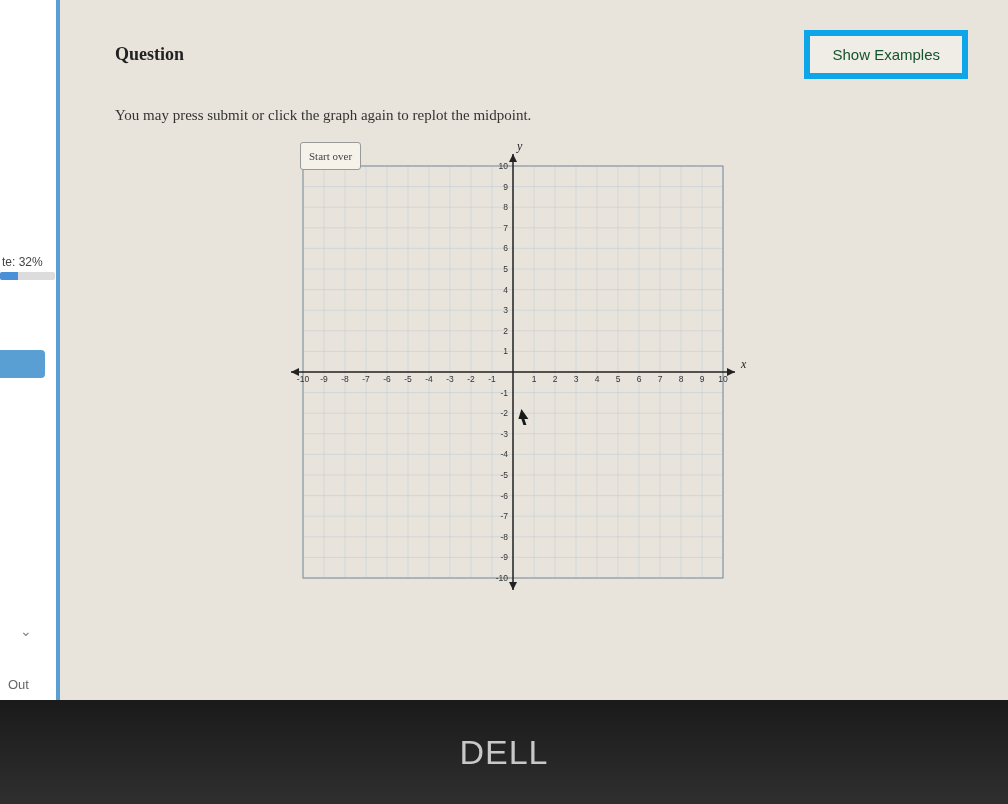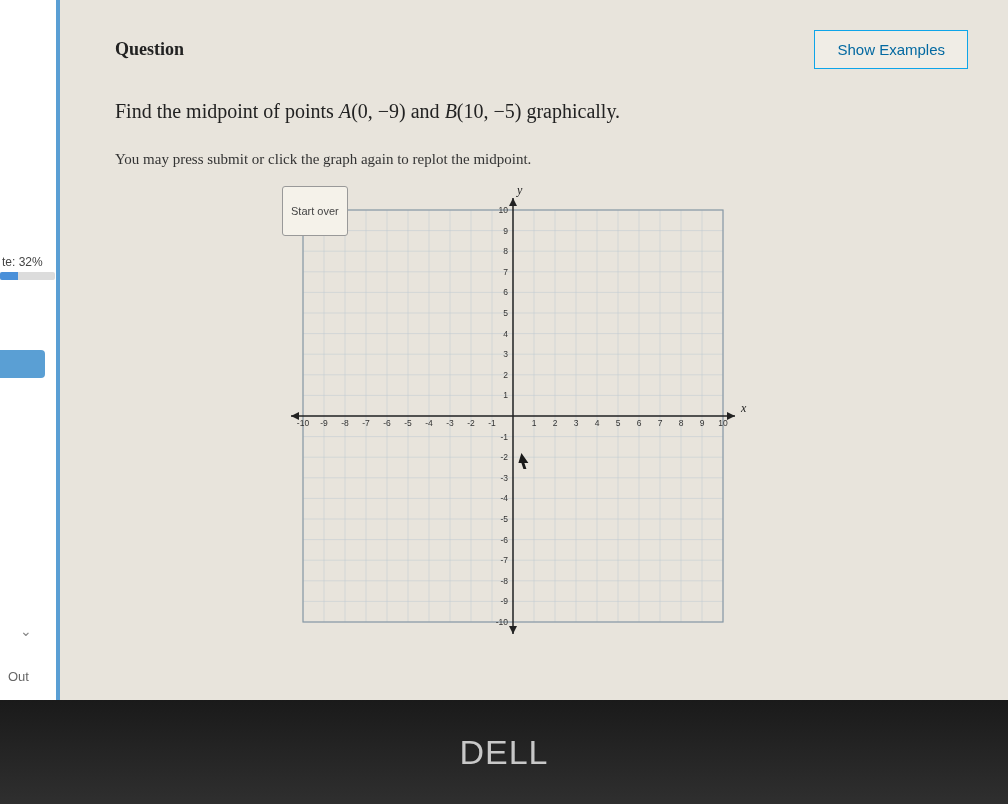--- a/index.html
+++ b/index.html
@@ -61,21 +61,21 @@
   }
   .chevron-down {
     position: absolute;
     bottom: 60px;
     left: 20px;
     font-size: 14px;
     color: #888;
   }
   .out-label {
     position: absolute;
-    bottom: 16px;
+    bottom: 8px;
     left: 8px;
     font-size: 13px;
     color: #666;
     font-family: Arial, sans-serif;
   }
   .content {
     flex: 1;
     background: #e8e4dc;
     padding: 30px 40px 20px 55px;
     position: relative;
@@ -87,23 +87,23 @@
     margin-bottom: 28px;
   }
   .question-label {
     font-weight: bold;
     font-size: 18px;
     color: #222;
   }
   .show-examples-btn {
     font-family: Arial, sans-serif;
     font-size: 15px;
-    color: #0369a1;
+    color: #14532d;
     background: #f0ede6;
-    border: 1px solid #0ea5e9;
+    border: 6px solid #0ea5e9;
     padding: 10px 22px;
     cursor: pointer;
   }
   .prompt-text {
     font-size: 20px;
     color: #222;
     margin-bottom: 26px;
     line-height: 1.4;
   }
   .prompt-text .math-var { font-style: italic; }
@@ -114,28 +114,28 @@
   }
   .graph-wrap {
     position: relative;
     margin-left: 158px;
     width: 480px;
     cursor: crosshair;
   }
   .start-over-btn {
     position: absolute;
     top: 6px;
-    left: 9px;
-    font-family: Liberation Sans, sans-serif;
+    left: 27px;
+    font-family: Liberation Serif, serif;
     font-size: 11px;
     color: #444;
     background: #f5f2ea;
     border: 1px solid #999;
     border-radius: 3px;
-    padding: 18px 8px;
+    padding: 7px 8px;
     cursor: pointer;
     z-index: 5;
   }
   .graph-svg { display: block; }
   .grid-line { stroke: #bdc8d0; stroke-width: 0.5; }
   .grid-border { stroke: #8a9aa5; stroke-width: 1.2; fill: none; }
   .axis-line { stroke: #222; stroke-width: 1.5; }
   .axis-label { font: 8.5px Arial, sans-serif; fill: #333; }
   .axis-title { font: italic 12px Georgia, serif; fill: #222; }
   .cursor-point { fill: #1a1a1a; }
@@ -171,23 +171,20 @@
     <div class="chevron-down">⌄</div>
     <div class="out-label">Out</div>
   </div>
 
   <div class="content">
     <div class="header-row">
       <div class="question-label">Question</div>
       <button class="show-examples-btn">Show Examples</button>
     </div>
 
-    <div class="prompt-text">
-      <span>Find the midpoint of points </span><span class="math-var">A</span><span>(0, −9)</span><span> and </span><span class="math-var">B</span><span>(10, −5)</span><span> graphically.</span>
-    </div>
 
     <div class="instruction">You may press submit or click the graph again to replot the midpoint.</div>
 
     <div class="graph-wrap">
       <button class="start-over-btn">Start over</button>
       <svg class="graph-svg" width="480" height="472" viewBox="0 0 480 472">
           <line x1="30" y1="30" x2="30" y2="442" class="grid-line"></line>
           <line x1="51" y1="30" x2="51" y2="442" class="grid-line"></line>
           <line x1="72" y1="30" x2="72" y2="442" class="grid-line"></line>
           <line x1="93" y1="30" x2="93" y2="442" class="grid-line"></line>

